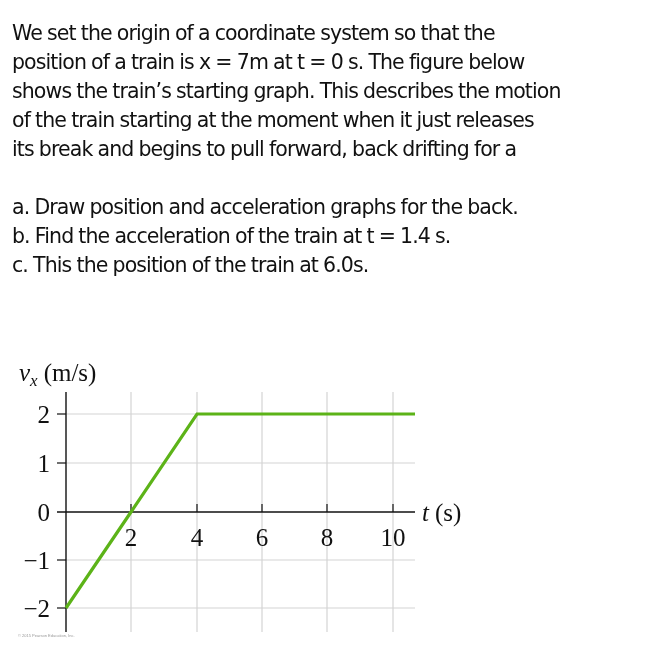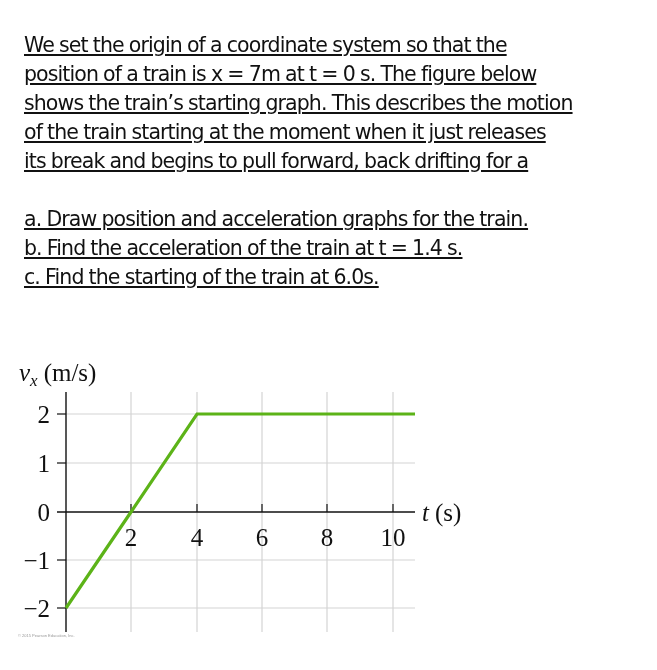--- a/index.html
+++ b/index.html
@@ -2,40 +2,40 @@
 <html><head>
 <meta charset="utf-8">
 <style>
   html, body { margin: 0; padding: 0; background: #ffffff; }
   body { width: 657px; height: 670px; position: relative; overflow: hidden; }
   .problem {
     position: absolute; left: 12px; top: 19px; width: 640px;
     font-family: "DejaVu Sans", sans-serif; font-size: 20.5px; line-height: 29px;
     color: #111111; letter-spacing: -0.9px; word-spacing: -0.5px;
   }
-  .problem p { margin: 12px; text-decoration: underline; }
+  .problem p { margin: 0; }
   .questions { margin-top: 29px !important; }
   .chart { position: absolute; left: 0; top: 350px; }
   .serif { font-family: "Liberation Serif", "DejaVu Serif", serif; }
 </style>
 </head>
 <body>
 
 <div class="problem">
   <p>
     <span>We set the origin of a coordinate system so that the</span><br>
     <span>position of a train is x = 7m at t = 0 s. The figure below</span><br>
     <span>shows the train’s starting graph. This describes the motion</span><br>
     <span>of the train starting at the moment when it just releases</span><br>
     <span>its break and begins to pull forward, back drifting for a</span><br>
   </p>
   <p class="questions">
-    <span>a. Draw position and acceleration graphs for the train.</span><br>
+    <span>a. Draw position and acceleration graphs for the back.</span><br>
     <span>b. Find the acceleration of the train at t = 1.4 s.</span><br>
-    <span>c. Find the starting of the train at 6.0s.</span>
+    <span>c. This the position of the train at 6.0s.</span>
   </p>
 </div>
 
 <svg class="chart" width="480" height="300" viewBox="0 350 480 300" xmlns="http://www.w3.org/2000/svg">
 
   <g stroke="#d4d4d4" stroke-width="1.2">
     <line x1="131" y1="392" x2="131" y2="632"></line>
     <line x1="197" y1="392" x2="197" y2="632"></line>
     <line x1="262" y1="392" x2="262" y2="632"></line>
     <line x1="327" y1="392" x2="327" y2="632"></line>

